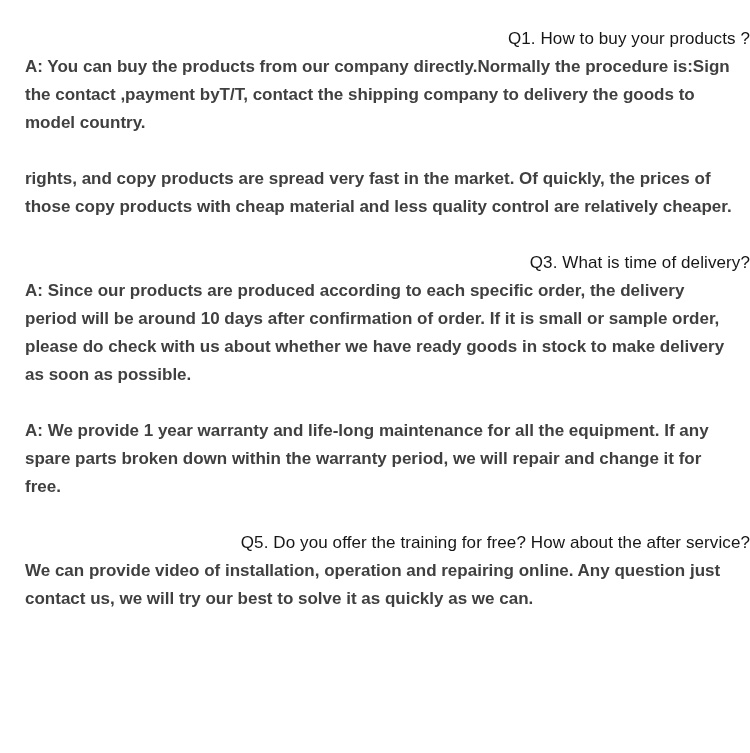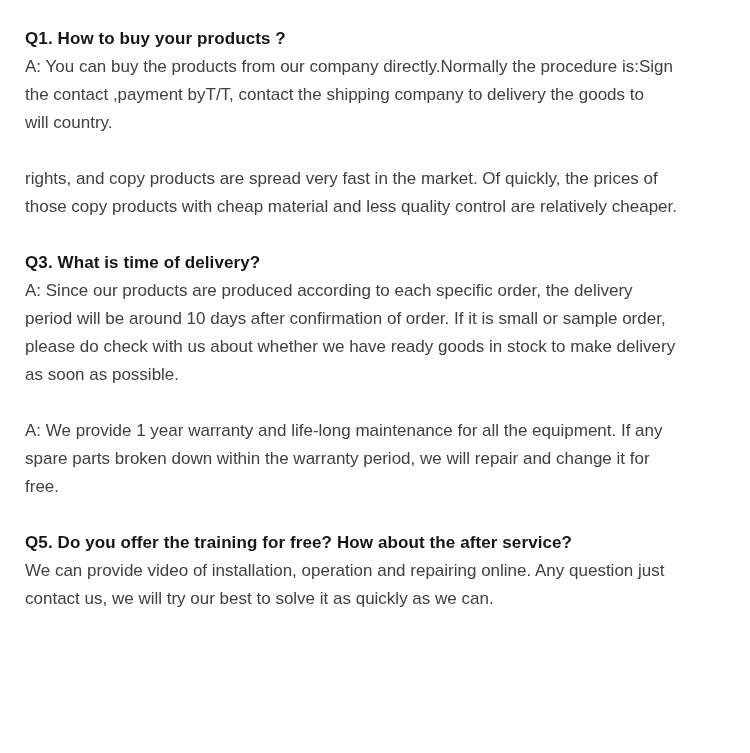--- a/index.html
+++ b/index.html
@@ -29,42 +29,43 @@
     padding: 0;
   }
   .line {
     display: block;
     height: 28px;
     line-height: 28px;
     font-size: 17px;
     white-space: nowrap;
   }
   .question .line {
-    font-weight: 700;
+    font-weight: 400;
     color: var(--q-color);
     letter-spacing: 0.1px;
+    text-align: right;
   }
   .answer .line {
-    font-weight: 400;
+    font-weight: 700;
     color: var(--a-color);
   }
 </style>
 </head>
 <body>
 
 <main class="faq">
 
   <section class="faq-item">
     <div class="question">
       <span class="line">Q1. How to buy your products ?</span>
     </div>
     <div class="answer">
       <span class="line">A: You can buy the products from our company directly.Normally the procedure is:Sign</span>
       <span class="line">the contact ,payment byT/T, contact the shipping company to delivery the goods to</span>
-      <span class="line">will country.</span>
+      <span class="line">model country.</span>
     </div>
   </section>
 
   <section class="faq-item">
     <div class="answer">
       <span class="line">rights, and copy products are spread very fast in the market. Of quickly, the prices of</span>
       <span class="line">those copy products with cheap material and less quality control are relatively cheaper.</span>
     </div>
   </section>
 

